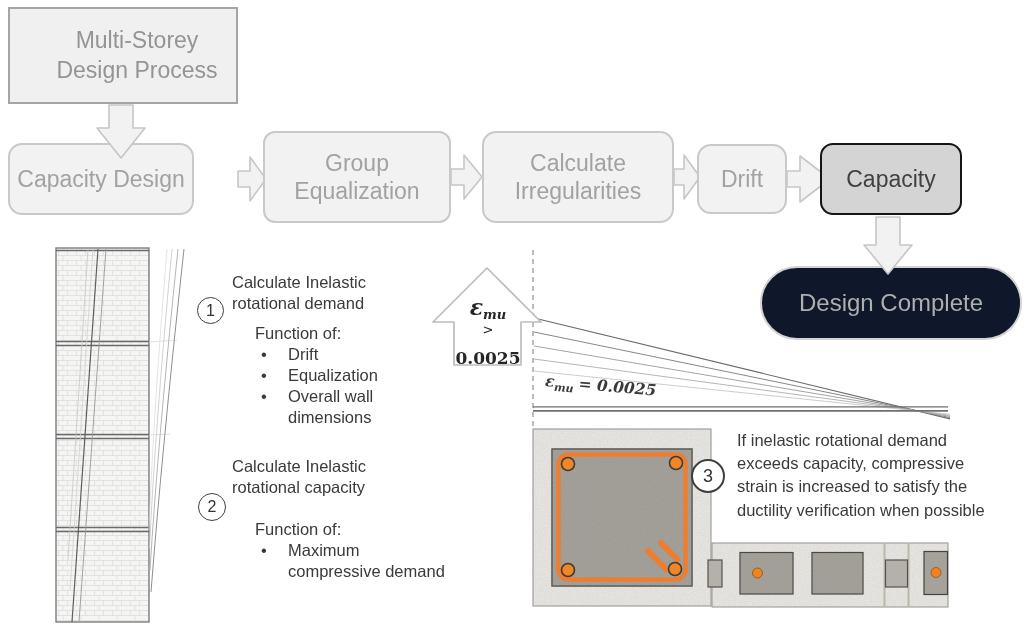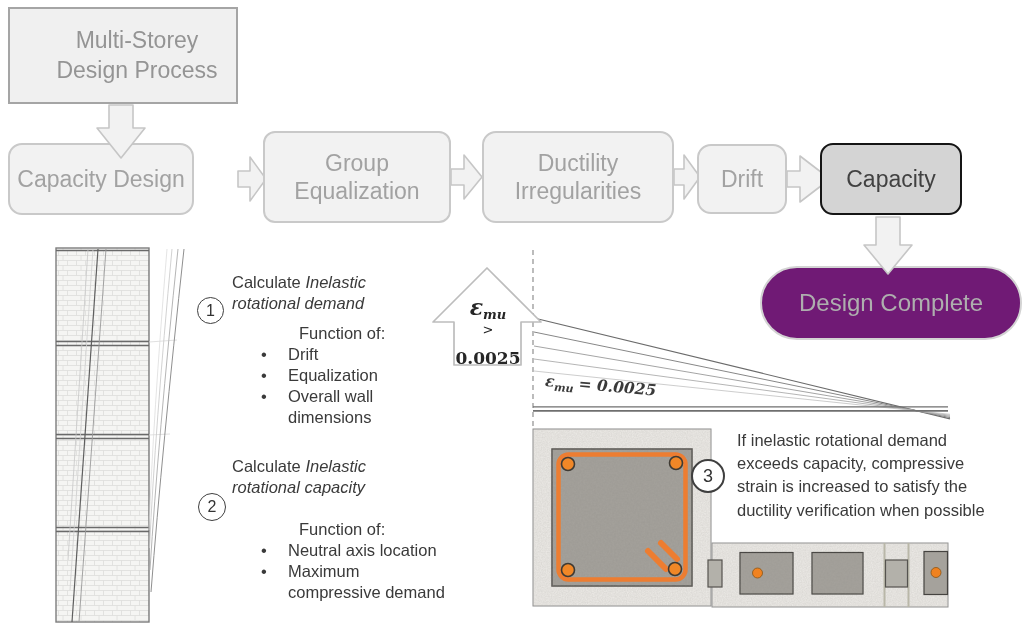--- a/index.html
+++ b/index.html
@@ -13,33 +13,33 @@
     position:absolute;box-sizing:border-box;display:flex;align-items:center;justify-content:center;
     text-align:center;background:#f2f2f2;border:2px solid #c9c9c9;border-radius:14px;
     color:#a2a2a2;font-size:23px;line-height:1.22;
   }
   #box-root{left:8px;top:7px;width:230px;height:97px;border-radius:0;border:2px solid #a5a5a5;background:#f0f0f0;color:#949494;line-height:1.3;padding-left:28px;}
   #box-capacity{left:8px;top:143px;width:186px;height:72px;}
   #box-group{left:263px;top:131px;width:188px;height:92px;border-radius:12px;}
   #box-structural{left:482px;top:131px;width:192px;height:92px;}
   #box-drift{left:697px;top:144px;width:90px;height:70px;}
   #box-ductility{left:820px;top:143px;width:142px;height:72px;background:#d4d4d4;border:2.4px solid #151515;border-radius:13px;color:#414141;}
-  #box-complete{left:760px;top:266px;width:262px;height:74px;border-radius:37px;background:#701a75;border-color:#d3d3d3;color:#aeaeae;font-size:24px;}
+  #box-complete{left:760px;top:266px;width:262px;height:74px;border-radius:37px;background:#0f172a;border-color:#d3d3d3;color:#aeaeae;font-size:24px;}
   
   .num-circle{
     position:absolute;box-sizing:border-box;border:1.8px solid #3f3f3f;border-radius:50%;
     background:#ffffff;color:#333;display:flex;align-items:center;justify-content:center;font-size:16px;
   }
   #circ1{left:197px;top:297px;width:27px;height:27px;}
   #circ2{left:198px;top:493px;width:28px;height:28px;}
   #circ3{left:691px;top:459px;width:34px;height:34px;border-width:2.2px;font-size:18px;}
   .step-title{position:absolute;width:165px;font-size:16.5px;line-height:20.5px;color:#3a3a3a;}
-  .step-title .em{font-style:italic;}
+  .step-title .em{}
   .step-title .lead{margin-right:0.28em;}
-  .fn-label{position:absolute;font-size:16.5px;color:#3a3a3a;margin-left:44px;}
+  .fn-label{position:absolute;font-size:16.5px;color:#3a3a3a;}
   ul.fn-list{position:absolute;margin:0;padding:0;list-style:none;width:190px;font-size:16.5px;line-height:21px;color:#3a3a3a;}
   ul.fn-list li{position:relative;padding-left:32px;}
   ul.fn-list li::before{content:"•";position:absolute;left:5px;top:0;color:#3a3a3a;}
   #note3-text{position:absolute;left:737px;top:429px;width:272px;font-size:16.5px;line-height:23.2px;color:#3a3a3a;}
   
   .math{font-family:"DejaVu Serif","Liberation Serif",serif;}
   #strain-arrow-text{position:absolute;left:443px;top:294px;width:90px;text-align:center;color:#262626;}
   #strain-arrow-text .sym{font-size:22px;font-style:italic;font-weight:bold;}
   #strain-arrow-text sub{font-size:13px;font-style:italic;font-weight:bold;}
   #strain-arrow-text .op{font-size:13px;line-height:13px;margin-top:1px;}
@@ -58,21 +58,21 @@
       <polygon points="238,171 250,171 250,157 266,179 250,201 250,187 238,187"></polygon>
       <polygon points="451,169 464,169 464,155 482,177 464,199 464,185 451,185"></polygon>
       <polygon points="674,169 684,169 684,155 700,177 684,199 684,185 674,185"></polygon>
       <polygon points="787,171 800,171 800,156 830,179 800,202 800,187 787,187"></polygon>
     </g>
   </svg>
 
   <div class="box" id="box-root">Multi-Storey Design Process</div>
   <div class="box" id="box-capacity">Capacity Design</div>
   <div class="box" id="box-group">Group Equalization</div>
-  <div class="box" id="box-structural">Ductility Irregularities</div>
+  <div class="box" id="box-structural">Calculate Irregularities</div>
   <div class="box" id="box-drift">Drift</div>
   <div class="box" id="box-ductility">Capacity</div>
   <div class="box" id="box-complete">Design Complete</div>
 
   <svg class="abs" style="left:0;top:0;" width="1024" height="626" viewBox="0 0 1024 626">
     <g fill="#f2f2f2" stroke="#c6c6c6" stroke-width="1.6" stroke-linejoin="round">
       <polygon points="109,105 133,105 133,128 145,128 121,158 97,128 109,128"></polygon>
       <polygon points="876,217 900,217 900,245 912,245 888,274 864,245 876,245"></polygon>
     </g>
   </svg>
@@ -201,19 +201,18 @@
     <li>Drift</li>
     <li>Equalization</li>
     <li>Overall wall dimensions</li>
   </ul>
 
   <div class="step-title" style="left:232px;top:456px;">
     <span class="lead">Calculate</span><span class="em">Inelastic rotational capacity</span>
   </div>
   <div class="fn-label" style="left:255px;top:520px;">Function of:</div>
   <ul class="fn-list" style="left:256px;top:540px;">
-    <li>Neutral axis location</li>
     <li>Maximum compressive demand</li>
   </ul>
 
   <div id="note3-text">If inelastic rotational demand exceeds capacity, compressive strain is increased to satisfy the ductility verification when possible</div>
 
 </div>
 
 </body></html>

